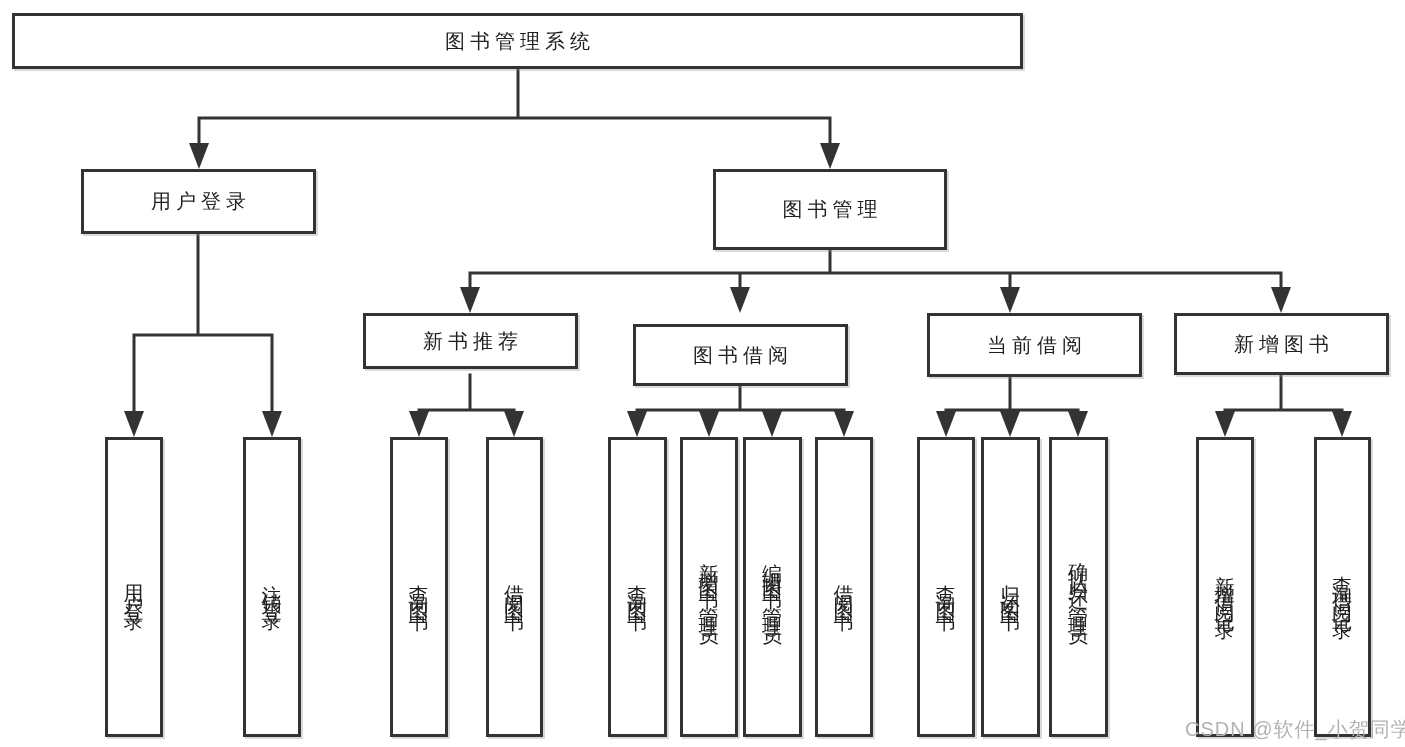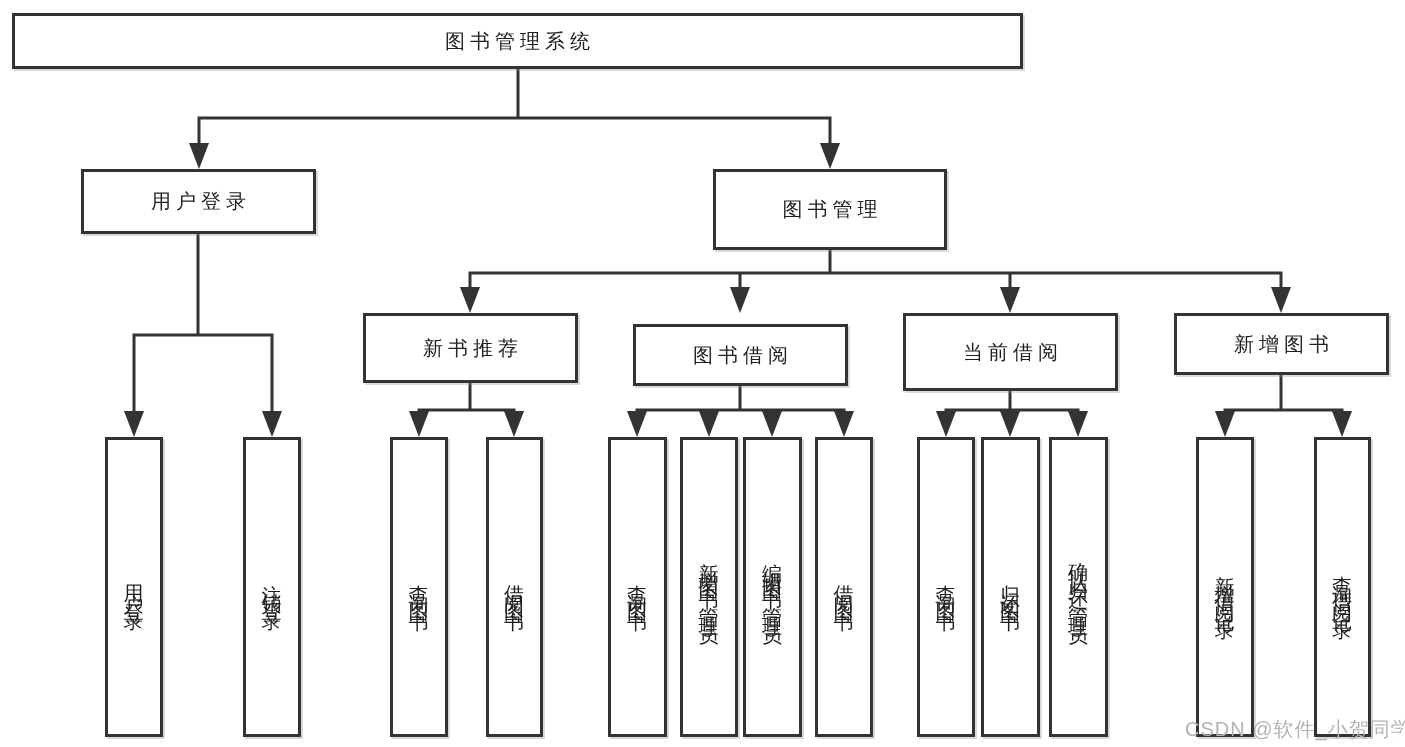--- a/index.html
+++ b/index.html
@@ -13,21 +13,20 @@
   body{
     font-family:"Liberation Sans","DejaVu Sans",sans-serif;
     color:var(--text);
   }
   #canvas{
     position:relative;
     width:1405px;
     height:747px;
     background:var(--background);
     overflow:hidden;
-    border-radius:29px;
   }
   #connectors{
     position:absolute;
     left:0;top:0;
     width:1405px;height:747px;
     pointer-events:none;
   }
   #connectors path{
     stroke:var(--line);
     stroke-width:3;
@@ -143,27 +142,27 @@
     <span class="hlabel">图书管理系统</span>
   </div>
 
   <div class="hbox" style="left:81px;top:169px;width:235px;height:65px">
     <span class="hlabel">用户登录</span>
   </div>
   <div class="hbox" style="left:713px;top:169px;width:234px;height:81px">
     <span class="hlabel">图书管理</span>
   </div>
 
-  <div class="hbox" style="left:363px;top:313px;width:215px;height:70px">
+  <div class="hbox" style="left:363px;top:313px;width:215px;height:56px">
     <span class="hlabel">新书推荐</span>
   </div>
   <div class="hbox" style="left:633px;top:324px;width:215px;height:62px">
     <span class="hlabel">图书借阅</span>
   </div>
-  <div class="hbox" style="left:903px;top:313px;width:215px;height:78px">
+  <div class="hbox" style="left:927px;top:313px;width:215px;height:64px">
     <span class="hlabel">当前借阅</span>
   </div>
   <div class="hbox" style="left:1174px;top:313px;width:215px;height:62px">
     <span class="hlabel">新增图书</span>
   </div>
 
   <div class="vbox" style="left:105px;width:58px">
     <span class="vlabel">用户登录</span>
   </div>
   <div class="vbox" style="left:243px;width:58px">

